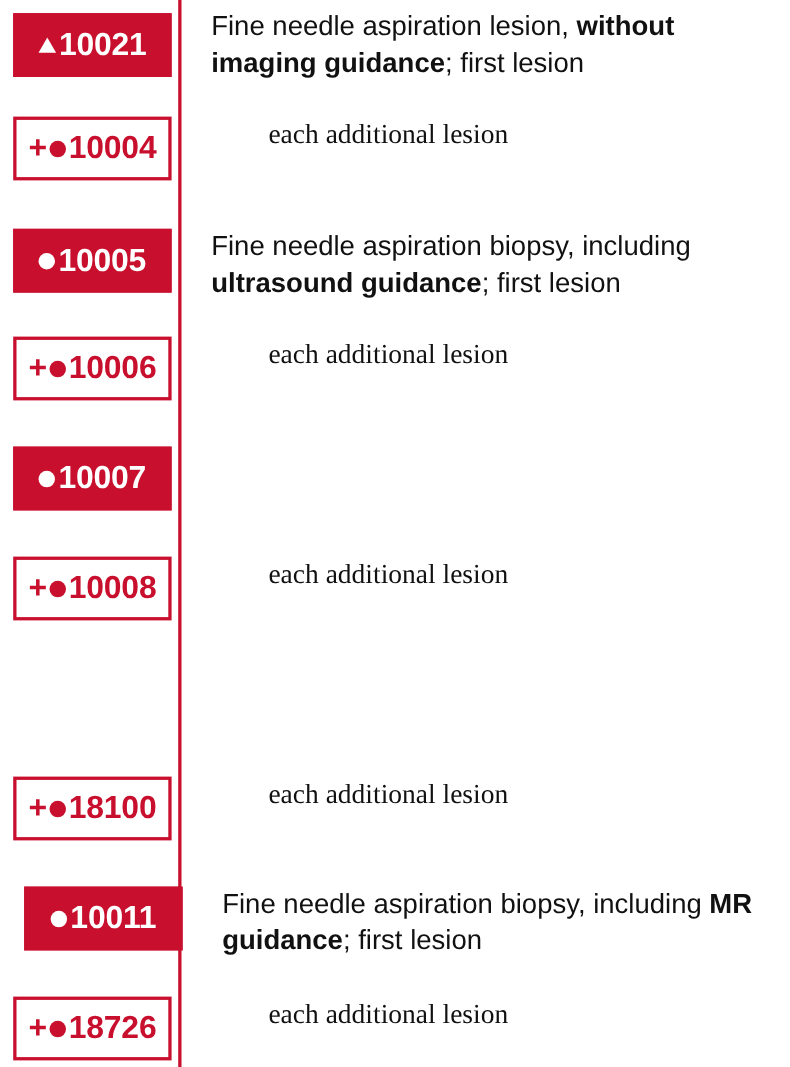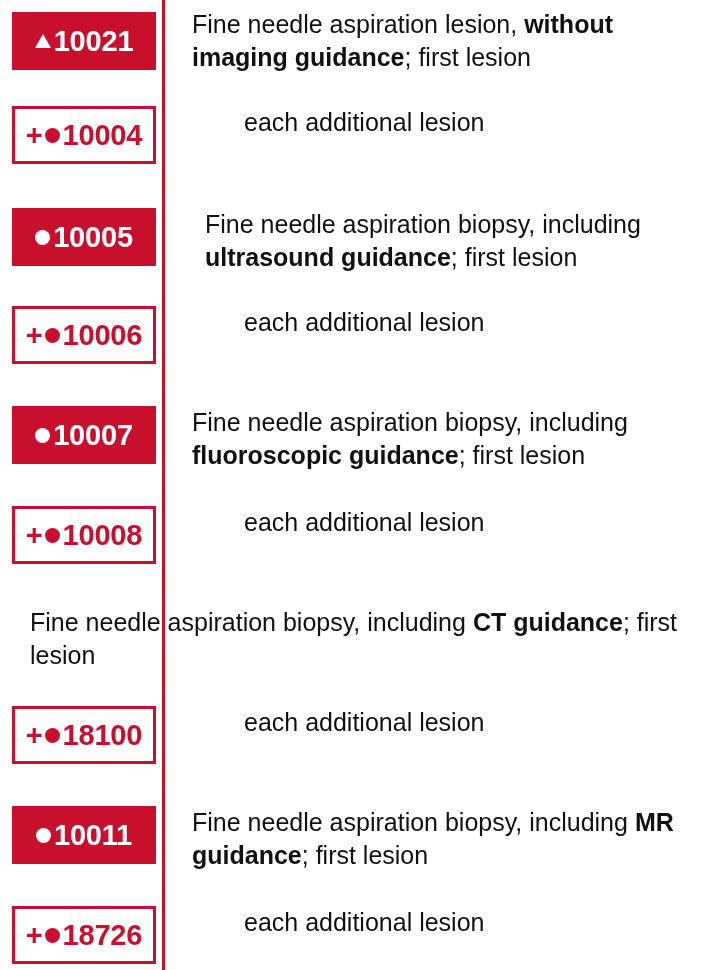--- a/index.html
+++ b/index.html
@@ -122,20 +122,21 @@
     box-sizing: border-box;
     padding-left: 30px;
     padding-right: 6px;
     font-size: 25px;
     line-height: 1.32;
     color: #111111;
   }
 
   .desc-cell.indented {
     padding-left: 82px;
+    font-family: Liberation Serif, serif;
   }
 
   .desc-cell b {
     font-weight: bold;
   }
 
   
   .row-primary { margin-top: 0; }
   .row-addon { margin-top: 0; }
 </style>
@@ -157,21 +158,21 @@
       <div class="row row-addon" style="position: absolute; left: 0px; top: 106px; width: 718px;">
         <div class="code-cell">
           <div class="chip outline">
             <span class="plus">+</span>
             <span class="bullet"></span>
             <span class="code-num">10004</span>
           </div>
         </div>
         <div class="desc-cell indented"><span>each additional lesion</span></div>
       </div>
-      <div class="row row-primary" style="position: absolute; left: 0px; top: 208px; width: 718px; gap: 13px;">
+      <div class="row row-primary" style="position: absolute; left: 0px; top: 208px; width: 718px;">
         <div class="code-cell">
           <div class="chip filled">
             <span class="bullet"></span>
             <span class="code-num">10005</span>
           </div>
         </div>
         <div class="desc-cell"><span>Fine needle aspiration biopsy, including </span><b>ultrasound guidance</b><span>; first lesion</span></div>
       </div>
       <div class="row row-addon" style="position: absolute; left: 0px; top: 306px; width: 718px;">
         <div class="code-cell">
@@ -183,46 +184,44 @@
         </div>
         <div class="desc-cell indented"><span>each additional lesion</span></div>
       </div>
       <div class="row row-primary" style="position: absolute; left: 0px; top: 406px; width: 662px;">
         <div class="code-cell">
           <div class="chip filled">
             <span class="bullet"></span>
             <span class="code-num">10007</span>
           </div>
         </div>
-        <div class="desc-cell"><span>Fine needle aspiration biopsy, including </span><b>fluoroscopic guidance</b><span>; first lesion</span></div>
       </div>
       <div class="row row-addon" style="position: absolute; left: 0px; top: 506px; width: 718px;">
         <div class="code-cell">
           <div class="chip outline">
             <span class="plus">+</span>
             <span class="bullet"></span>
             <span class="code-num">10008</span>
           </div>
         </div>
         <div class="desc-cell indented"><span>each additional lesion</span></div>
       </div>
       <div class="row row-primary" style="position: absolute; left: 0px; top: 606px; width: 718px;">
-        <div class="desc-cell"><span>Fine needle aspiration biopsy, including </span><b>CT guidance</b><span>; first lesion</span></div>
       </div>
       <div class="row row-addon" style="position: absolute; left: 0px; top: 706px; width: 718px;">
         <div class="code-cell">
           <div class="chip outline">
             <span class="plus">+</span>
             <span class="bullet"></span>
             <span class="code-num">18100</span>
           </div>
         </div>
         <div class="desc-cell indented"><span>each additional lesion</span></div>
       </div>
-      <div class="row row-primary" style="position: absolute; left: 0px; top: 806px; width: 718px;">
+      <div class="row row-primary" style="position: absolute; left: 0px; top: 806px; width: 718px; padding-left: 10px;">
         <div class="code-cell">
           <div class="chip filled">
             <span class="bullet"></span>
             <span class="code-num">10011</span>
           </div>
         </div>
         <div class="desc-cell"><span>Fine needle aspiration biopsy, including </span><b>MR guidance</b><span>; first lesion</span></div>
       </div>
       <div class="row row-addon" style="position: absolute; left: 0px; top: 906px; width: 718px;">
         <div class="code-cell">

